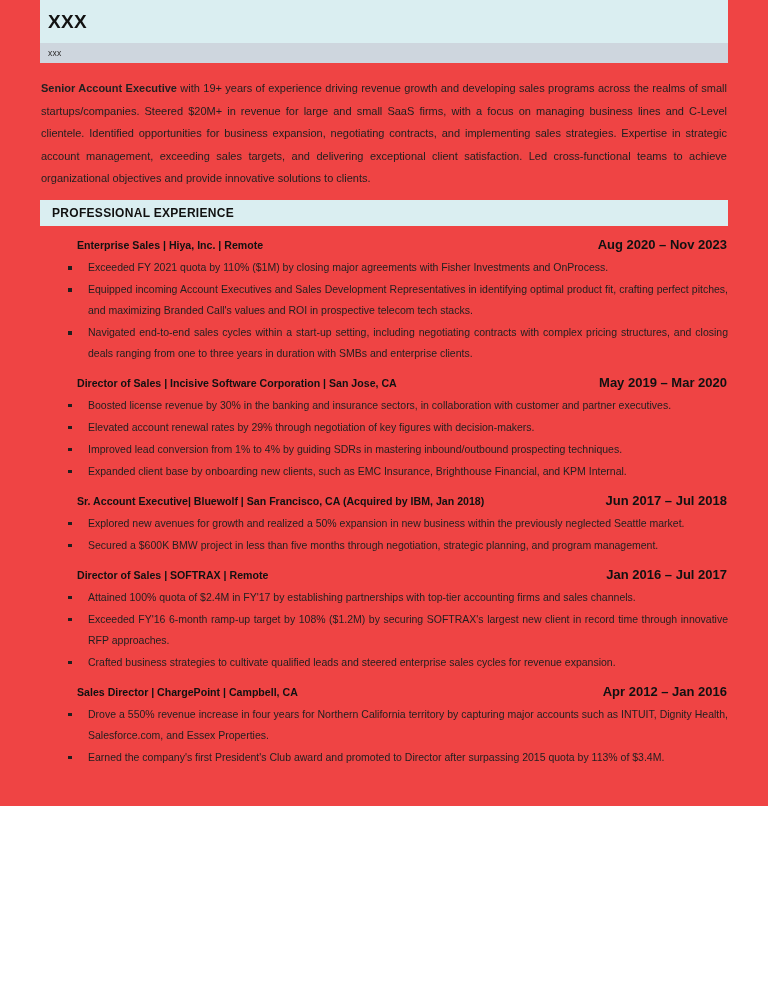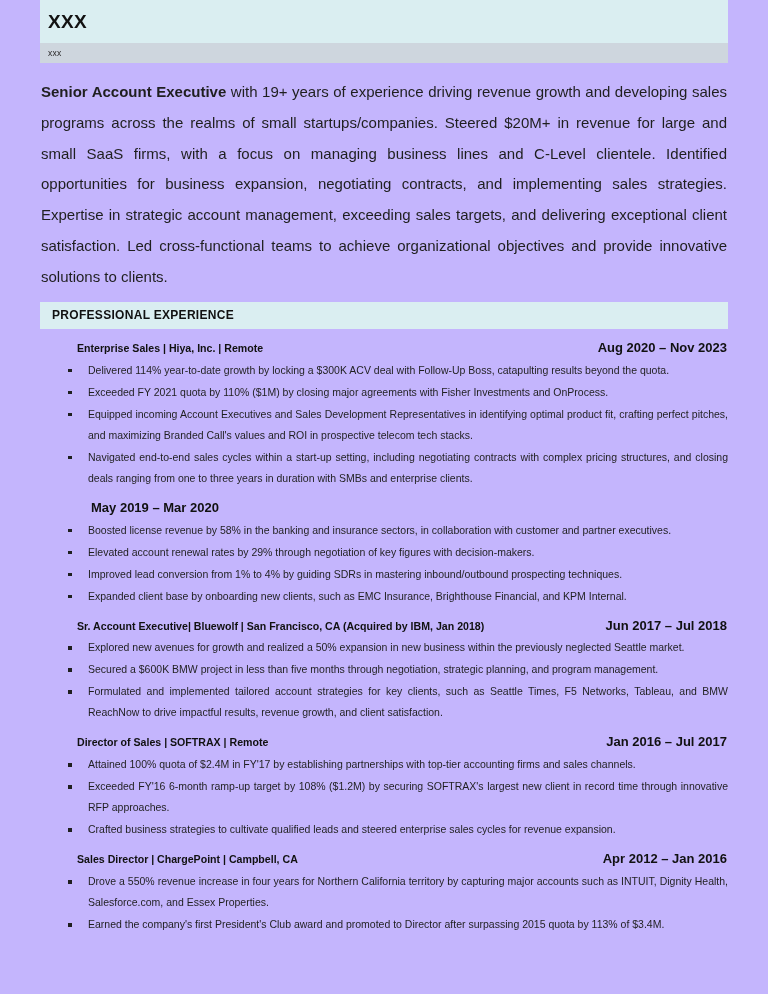--- a/index.html
+++ b/index.html
@@ -10,22 +10,22 @@
   }
   body {
     width: 768px;
     height: 994px;
     font-family: "Liberation Sans", sans-serif;
     color: #1a1a1a;
     overflow: hidden;
   }
   .page {
     width: 768px;
-    height: 994px;
-    background: #c4b5fd;
+    height: 806px;
+    background: #ef4444;
     padding: 0;
     position: relative;
   }
   .content {
     position: absolute;
     left: 40px;
     top: 0;
     width: 688px;
   }
 
@@ -48,21 +48,21 @@
   .contact-text {
     font-size: 8.5px;
     color: #2b2b2b;
     letter-spacing: 0.2px;
     line-height: 1.2;
   }
 
   
   .summary {
     margin-top: 14px;
-    font-size: 15px;
+    font-size: 11px;
     line-height: 2.05;
     text-align: justify;
     color: #1f1f1f;
     padding: 0 1px;
   }
   .summary b { font-weight: bold; }
 
   
   .section-band {
     background: #daeef1;
@@ -145,46 +145,45 @@
     <div id="sections-root">
         <div class="section-band">
           <div class="section-title">PROFESSIONAL EXPERIENCE</div>
         </div>
         <div class="job">
           <div class="job-header">
             <div class="job-title">Enterprise Sales | Hiya, Inc. | Remote</div>
             <div class="job-dates">Aug 2020 – Nov 2023</div>
           </div>
           <ul class="bullets">
-            <li class="bullet">Delivered 114% year-to-date growth by locking a $300K ACV deal with Follow-Up Boss, catapulting results beyond the quota.</li>
             <li class="bullet">Exceeded FY 2021 quota by 110% ($1M) by closing major agreements with Fisher Investments and OnProcess.</li>
             <li class="bullet">Equipped incoming Account Executives and Sales Development Representatives in identifying optimal product fit, crafting perfect pitches, and maximizing Branded Call's values and ROI in prospective telecom tech stacks.</li>
             <li class="bullet">Navigated end-to-end sales cycles within a start-up setting, including negotiating contracts with complex pricing structures, and closing deals ranging from one to three years in duration with SMBs and enterprise clients.</li>
           </ul>
         </div>
         <div class="job">
           <div class="job-header">
+            <div class="job-title">Director of Sales | Incisive Software Corporation | San Jose, CA</div>
             <div class="job-dates">May 2019 – Mar 2020</div>
           </div>
           <ul class="bullets">
-            <li class="bullet">Boosted license revenue by 58% in the banking and insurance sectors, in collaboration with customer and partner executives.</li>
+            <li class="bullet">Boosted license revenue by 30% in the banking and insurance sectors, in collaboration with customer and partner executives.</li>
             <li class="bullet">Elevated account renewal rates by 29% through negotiation of key figures with decision-makers.</li>
             <li class="bullet">Improved lead conversion from 1% to 4% by guiding SDRs in mastering inbound/outbound prospecting techniques.</li>
             <li class="bullet">Expanded client base by onboarding new clients, such as EMC Insurance, Brighthouse Financial, and KPM Internal.</li>
           </ul>
         </div>
         <div class="job">
           <div class="job-header">
             <div class="job-title">Sr. Account Executive| Bluewolf | San Francisco, CA (Acquired by IBM, Jan 2018)</div>
             <div class="job-dates">Jun 2017 – Jul 2018</div>
           </div>
           <ul class="bullets">
             <li class="bullet">Explored new avenues for growth and realized a 50% expansion in new business within the previously neglected Seattle market.</li>
             <li class="bullet">Secured a $600K BMW project in less than five months through negotiation, strategic planning, and program management.</li>
-            <li class="bullet">Formulated and implemented tailored account strategies for key clients, such as Seattle Times, F5 Networks, Tableau, and BMW ReachNow to drive impactful results, revenue growth, and client satisfaction.</li>
           </ul>
         </div>
         <div class="job">
           <div class="job-header">
             <div class="job-title">Director of Sales | SOFTRAX | Remote</div>
             <div class="job-dates">Jan 2016 – Jul 2017</div>
           </div>
           <ul class="bullets">
             <li class="bullet">Attained 100% quota of $2.4M in FY'17 by establishing partnerships with top-tier accounting firms and sales channels.</li>
             <li class="bullet">Exceeded FY'16 6-month ramp-up target by 108% ($1.2M) by securing SOFTRAX's largest new client in record time through innovative RFP approaches.</li>

